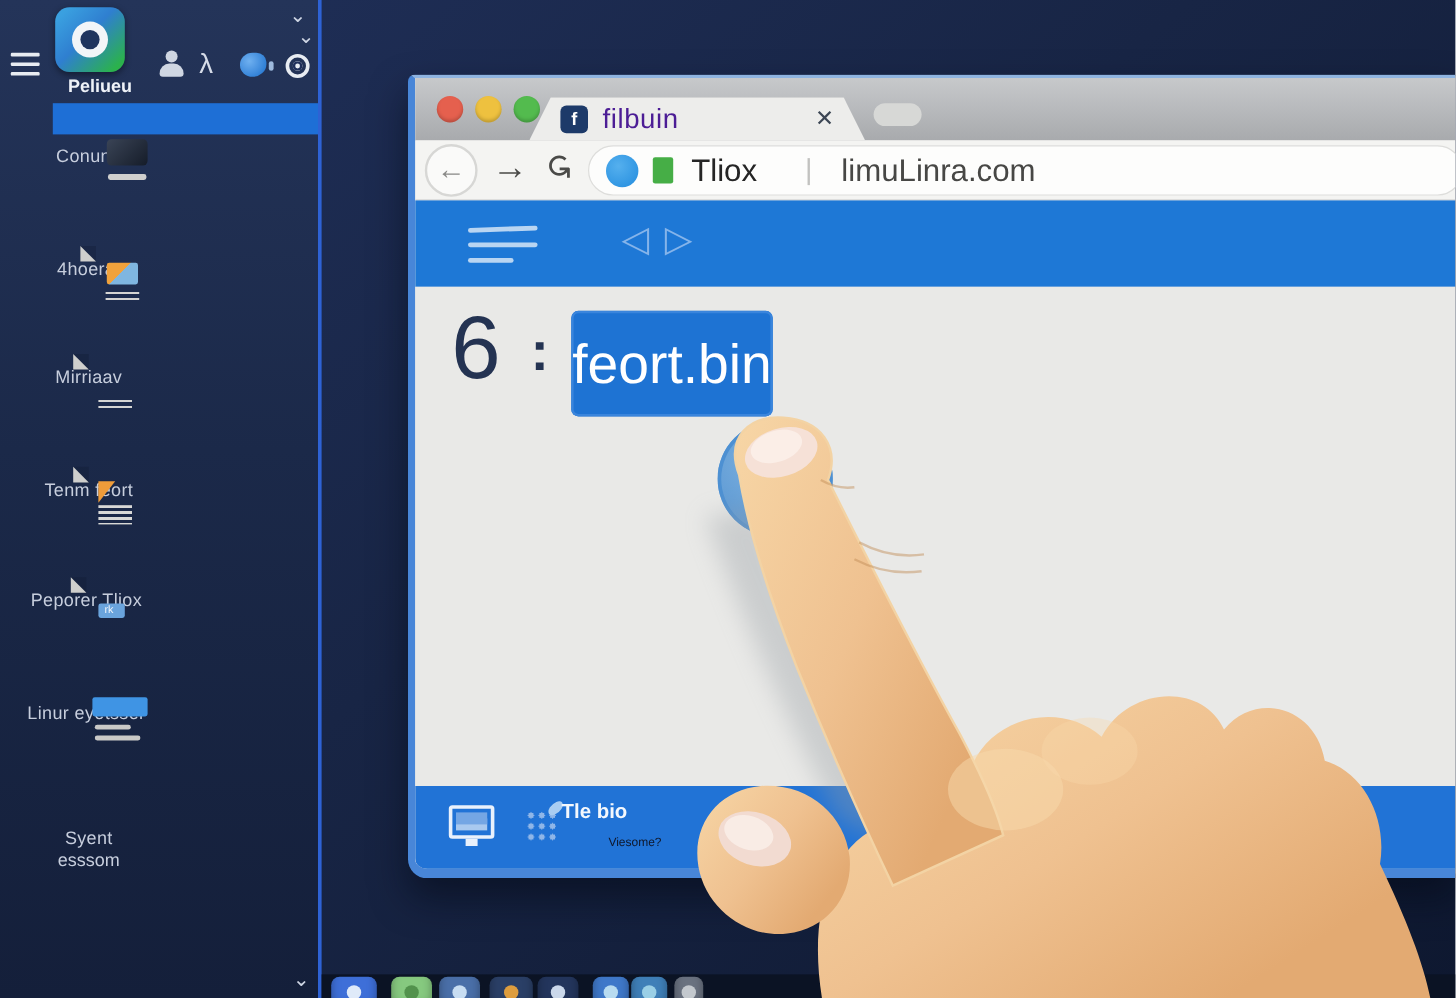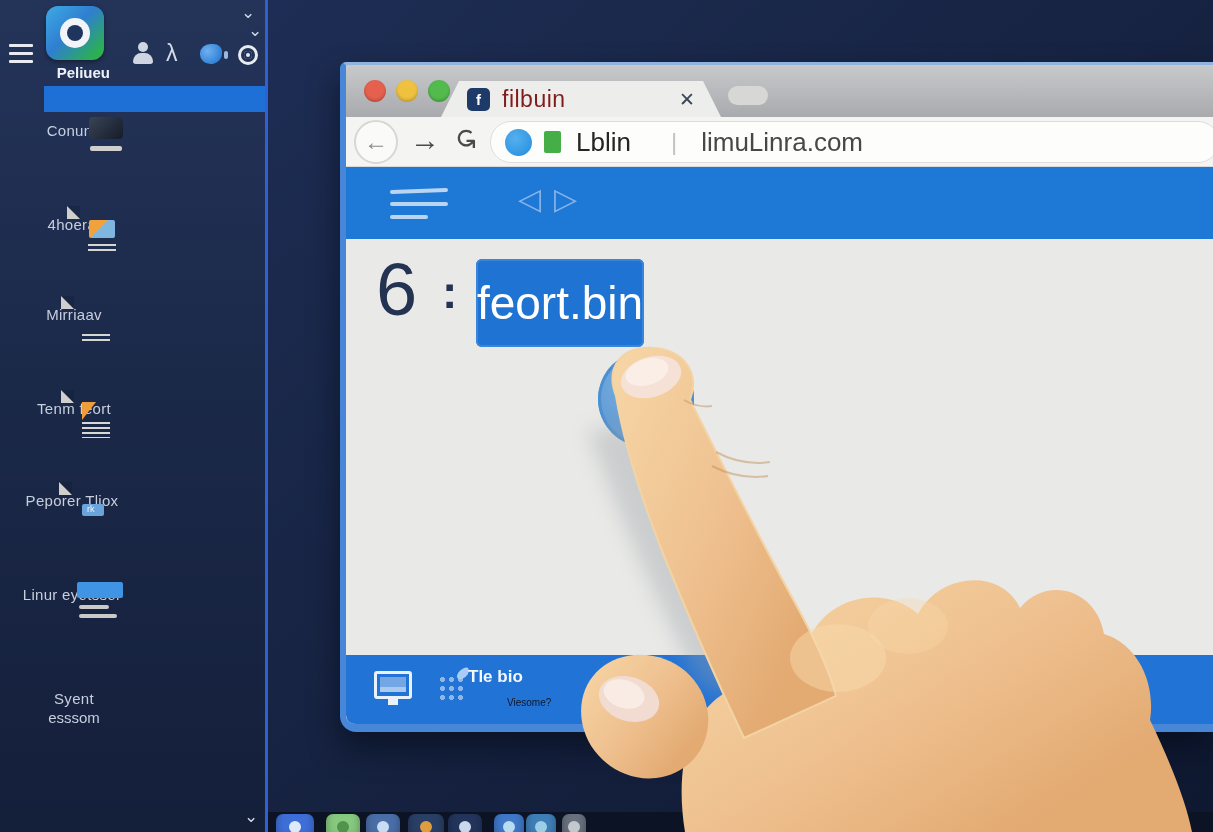--- a/index.html
+++ b/index.html
@@ -98,21 +98,21 @@
   .light { position:absolute; top:15px; width:22px; height:22px; border-radius:50%; box-shadow:inset 0 -2px 3px rgba(0,0,0,.2); }
   .light-red { left:18px; background:#e5604e; }
   .light-yellow { left:50px; background:#eec13f; }
   .light-green { left:82px; background:#53bb4e; }
 
   .tab { position:absolute; left:95px; top:16px; width:280px; height:36px; background:#ededeb;
       clip-path:polygon(18px 0, calc(100% - 18px) 0, 100% 100%, 0 100%);
       display:flex; align-items:center; padding:0 26px; }
   .favicon { width:23px; height:23px; border-radius:5px; background:#1d3a69; color:#fff; font-size:15px; font-weight:700;
       display:flex; align-items:center; justify-content:center; }
-  .tab-title { margin-left:12px; font-size:23px; color:#7f1d1d; font-weight:500; letter-spacing:.5px; }
+  .tab-title { margin-left:12px; font-size:23px; color:#4c1d95; font-weight:500; letter-spacing:.5px; }
   .tab-close { margin-left:auto; font-size:19px; color:#3c4654; }
   .newtab-pill { position:absolute; left:382px; top:21px; width:40px; height:19px; border-radius:10px; background:#d7d8d6; }
 
   .addr-row { position:absolute; left:0; top:52px; right:0; height:50px; background:#f4f4f2; border-bottom:1px solid #d9d9d7; }
   .nav-back { position:absolute; left:8px; top:3px; width:44px; height:44px; border-radius:50%;
       background:#fafaf9; border:2px solid #d7d7d5; color:#8a8a88; font-size:24px; line-height:40px; text-align:center; }
   .nav-fwd  { position:absolute; left:64px; top:6px; color:#4a4a48; font-size:30px; }
   .nav-refresh { position:absolute; left:108px; top:5px; color:#4a4a48; font-size:28px; transform:scaleX(-1) rotate(-90deg); }
   .addr-pill { position:absolute; left:144px; top:4px; right:-6px; height:42px; border-radius:21px;
       background:#fdfdfc; border:1px solid #dddddb; display:flex; align-items:center; padding-left:14px; }
@@ -243,21 +243,21 @@
       <span class="newtab-pill"></span>
     </div>
 
     <div class="addr-row">
       <div class="nav-back">←</div>
       <div class="nav-fwd">→</div>
       <div class="nav-refresh">↻</div>
       <div class="addr-pill">
         <span class="site-dot"></span>
         <span class="site-sq"></span>
-        <span class="site-label">Lblin</span>
+        <span class="site-label">Tliox</span>
         <span class="addr-sep">|</span>
         <span class="addr-url">limuLinra.com</span>
       </div>
     </div>
 
     <div class="toolbar">
       <div class="tb-menu">
           <i></i>
           <i></i>
           <i></i>

